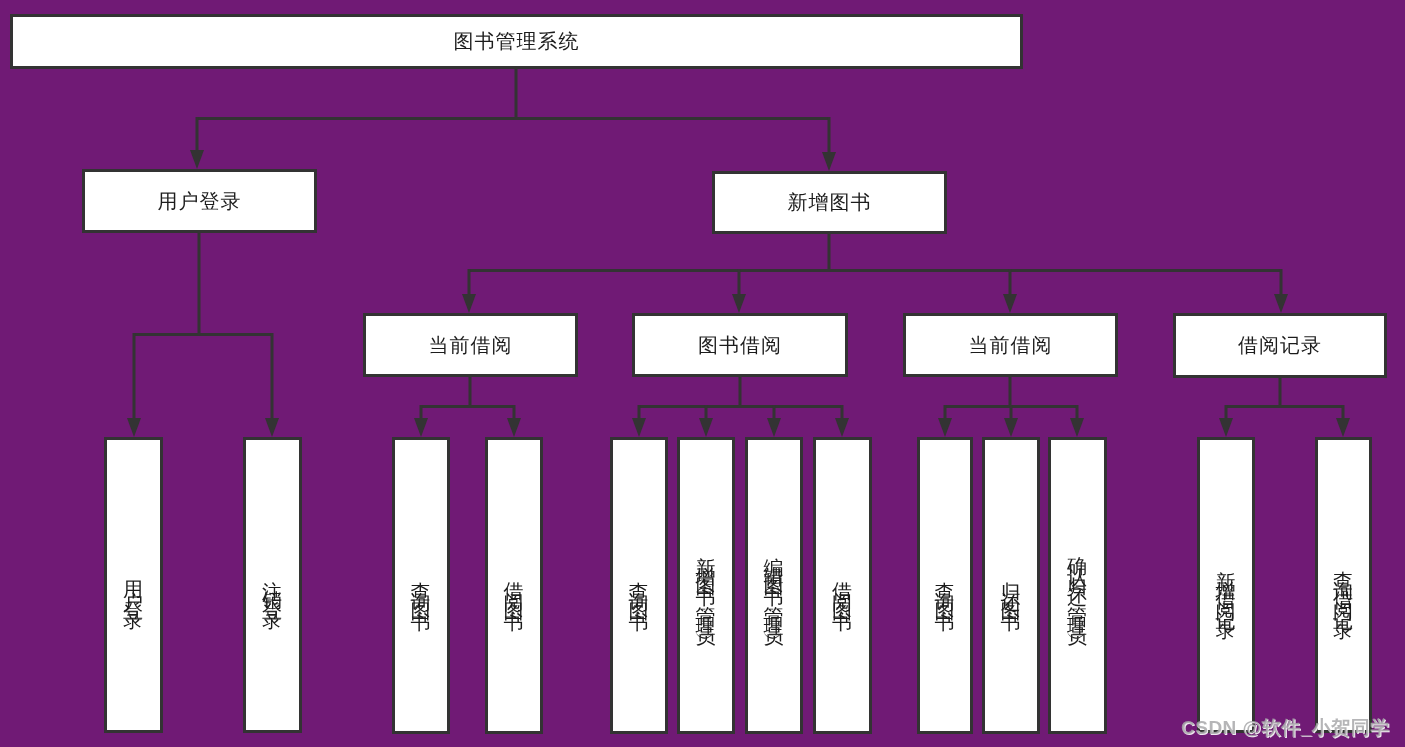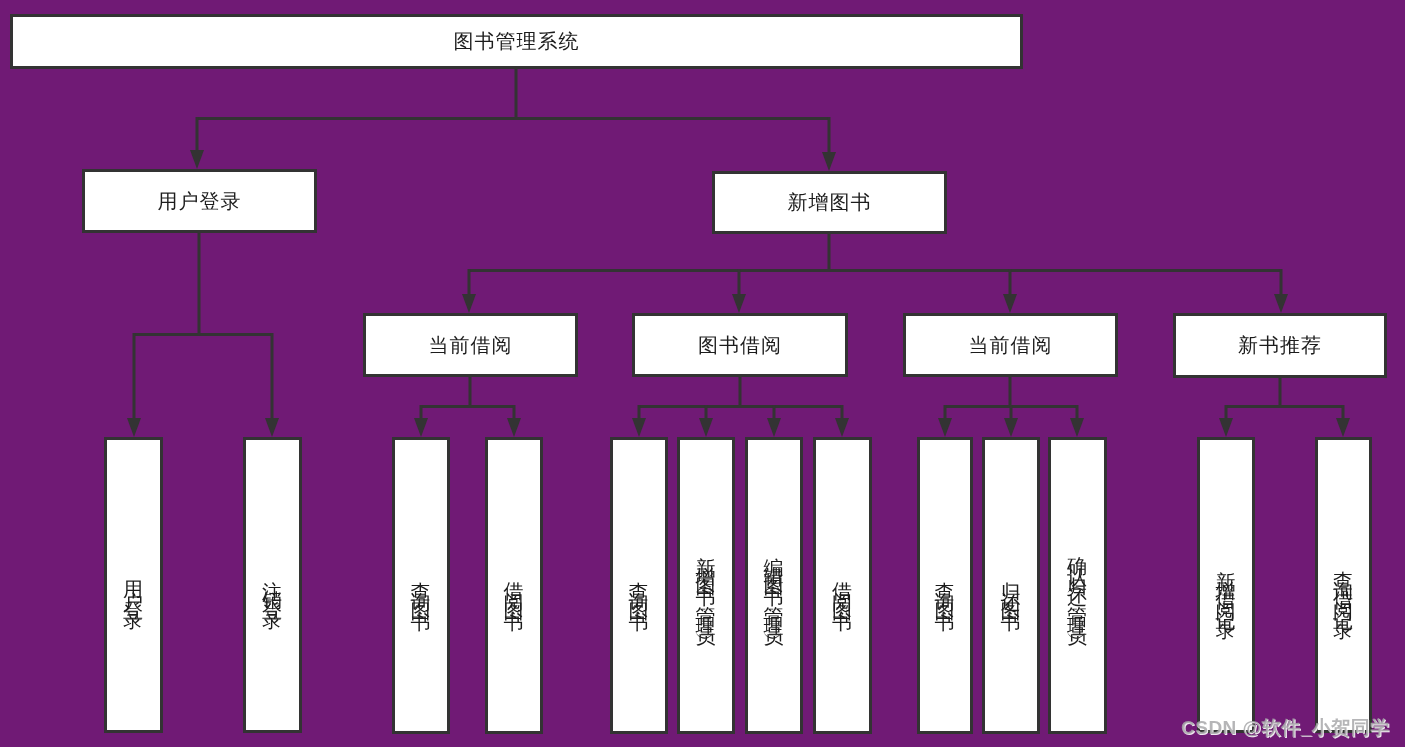--- a/index.html
+++ b/index.html
@@ -139,21 +139,21 @@
   <div class="node h" style="left:363px;top:313px;width:215px;height:64px">
     <span>当前借阅</span>
   </div>
   <div class="node h" style="left:903px;top:313px;width:215px;height:64px">
     <span>当前借阅</span>
   </div>
   <div class="node h" style="left:632px;top:313px;width:216px;height:64px">
     <span>图书借阅</span>
   </div>
   <div class="node h" style="left:1173px;top:313px;width:214px;height:65px">
-    <span>新书推荐</span>
+    <span>借阅记录</span>
   </div>
 
   <div class="node v" style="left:104px;top:437px;width:59px;height:296px">
     <span class="vtext">用户登录</span>
   </div>
   <div class="node v" style="left:243px;top:437px;width:59px;height:296px">
     <span class="vtext">注销登录</span>
   </div>
 
   <div class="node v" style="left:392px;top:437px;width:58px;height:297px">

